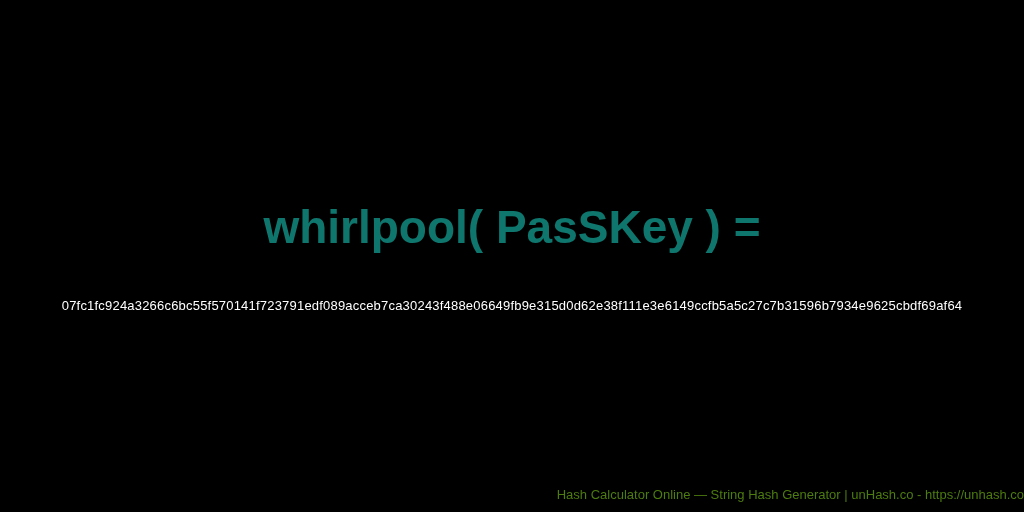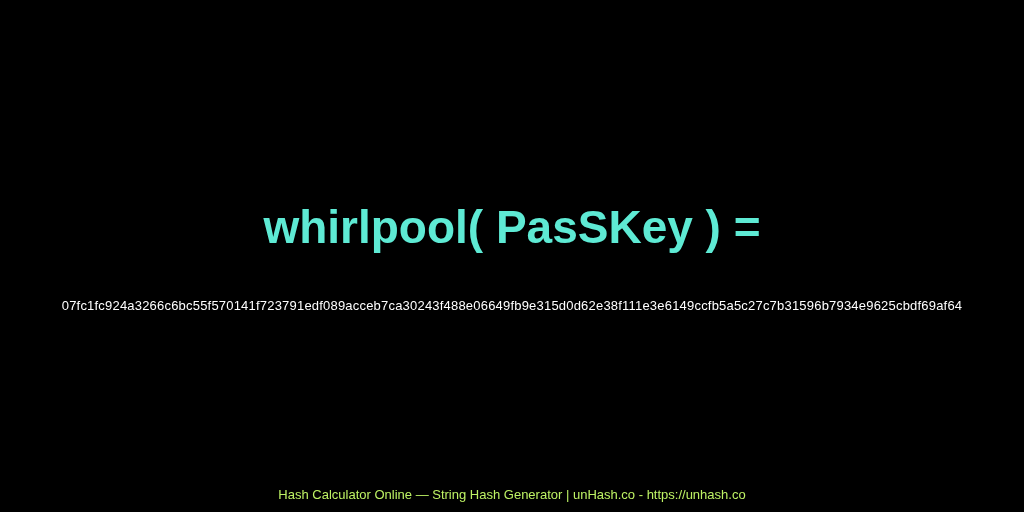--- a/index.html
+++ b/index.html
@@ -24,39 +24,39 @@
       display: flex;
       flex-direction: column;
       align-items: center;
       justify-content: center;
       flex: 1;
       width: 100%;
     }
     .heading {
       font-size: 46px;
       font-weight: bold;
-      color: #5eead4;
+      color: #0f766e;
       margin-bottom: 44px;
       text-align: center;
     }
     .hash-output {
       font-size: 13px;
       color: #ffffff;
       text-align: right;
       font-family: Arial, Helvetica, sans-serif;
       letter-spacing: 0.2px;
     }
     .footer {
       position: absolute;
       bottom: 10px;
       left: 0;
       right: 0;
-      text-align: center;
+      text-align: right;
       font-size: 13px;
-      color: #bef264;
+      color: #4d7c0f;
     }
   </style>
 </head>
 <body>
 
 <div class="main-content">
   <h1 class="heading">whirlpool( PasSKey ) =</h1>
   <div class="hash-output">07fc1fc924a3266c6bc55f570141f723791edf089acceb7ca30243f488e06649fb9e315d0d62e38f111e3e6149ccfb5a5c27c7b31596b7934e9625cbdf69af64</div>
 </div>
 

